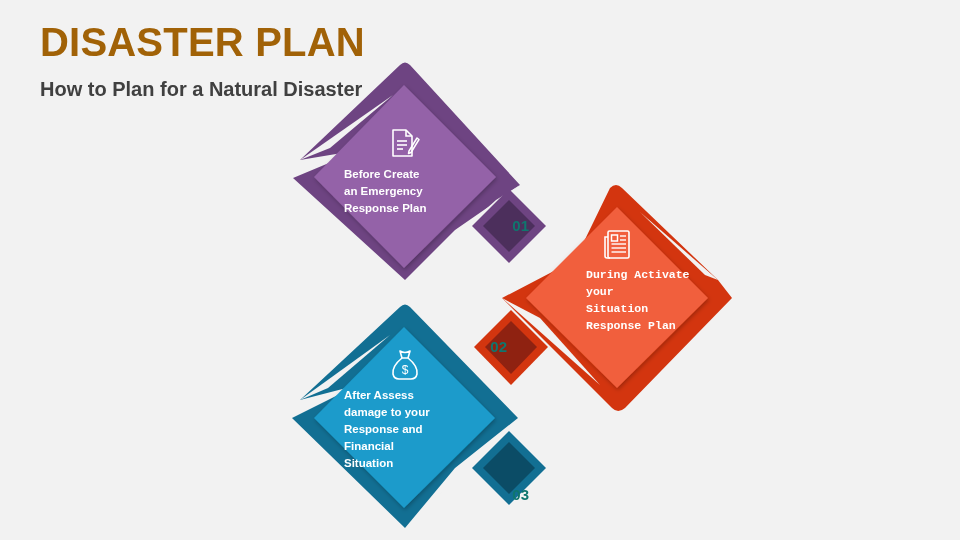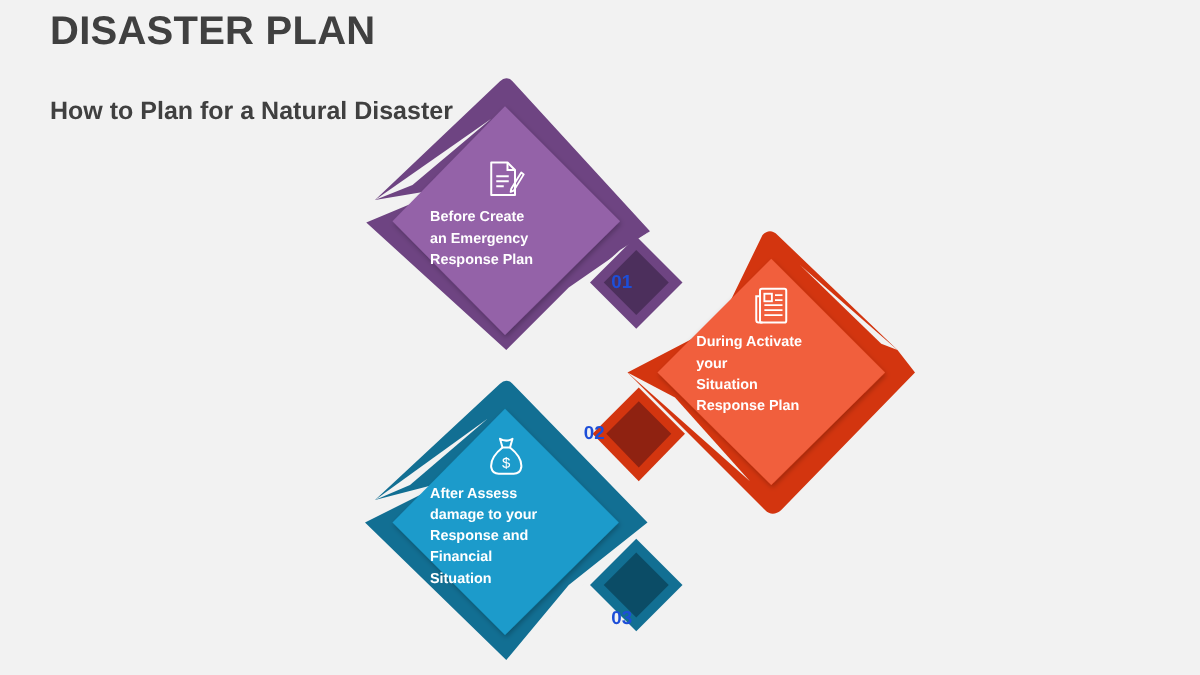--- a/index.html
+++ b/index.html
@@ -3,36 +3,36 @@
 <meta charset="utf-8">
 <style>
   html, body { margin: 0; padding: 0; }
   body {
     width: 960px; height: 540px; overflow: hidden;
     background: #f2f2f2;
     position: relative;
     font-family: "Liberation Sans", "DejaVu Sans", sans-serif;
   }
   .title {
-    position: absolute; left: 40px; top: 6px;
-    font-size: 32px; font-weight: bold; color: #404040;
+    position: absolute; left: 40px; top: 20px;
+    font-size: 40px; font-weight: bold; color: #a16207;
     letter-spacing: 0.2px; margin: 0;
   }
   .subtitle {
     position: absolute; left: 40px; top: 78px;
     font-size: 20px; color: #404040; margin: 0;
   }
   svg.diagram { position: absolute; left: 0; top: 0; }
   .step-text {
     position: absolute; width: 120px; text-align: left;
     color: #ffffff; font-size: 11.5px; font-weight: bold; line-height: 17px;
   }
   .badge-text {
-    position: absolute; width: 40px; text-align: left;
-    color: #1d4ed8; font-size: 15px; font-weight: bold;
+    position: absolute; width: 40px; text-align: right;
+    color: #0f766e; font-size: 15px; font-weight: bold;
   }
   .icon { position: absolute; }
 </style>
 </head>
 <body>
 
 <h1 class="title">DISASTER PLAN</h1>
 <h2 class="subtitle">How to Plan for a Natural Disaster</h2>
 
 <svg class="diagram" width="960" height="540" viewBox="0 0 960 540">
@@ -104,21 +104,21 @@
   <path d="M13,10 Q3,18 4,26 Q5,31 10,31 H22 Q27,31 28,26 Q29,18 19,10" fill="none" stroke="#fff" stroke-width="1.6"></path>
   <text x="16" y="26" text-anchor="middle" fill="#fff" font-size="12" font-family="Liberation Sans, sans-serif">$</text>
 </svg>
 
 <div class="step-text" style="left:344px; top:166px;">
   <div>Before Create</div>
   <div>an Emergency</div>
   <div>Response Plan</div>
 </div>
 
-<div class="step-text" style="left:557px; top:266px;">
+<div class="step-text" style="left:586px; top:266px;font-family:Liberation Mono, monospace;">
   <div>During Activate</div>
   <div>your</div>
   <div>Situation</div>
   <div>Response Plan</div>
 </div>
 
 <div class="step-text" style="left:344px; top:387px;">
   <div>After Assess</div>
   <div>damage to your</div>
   <div>Response and</div>

